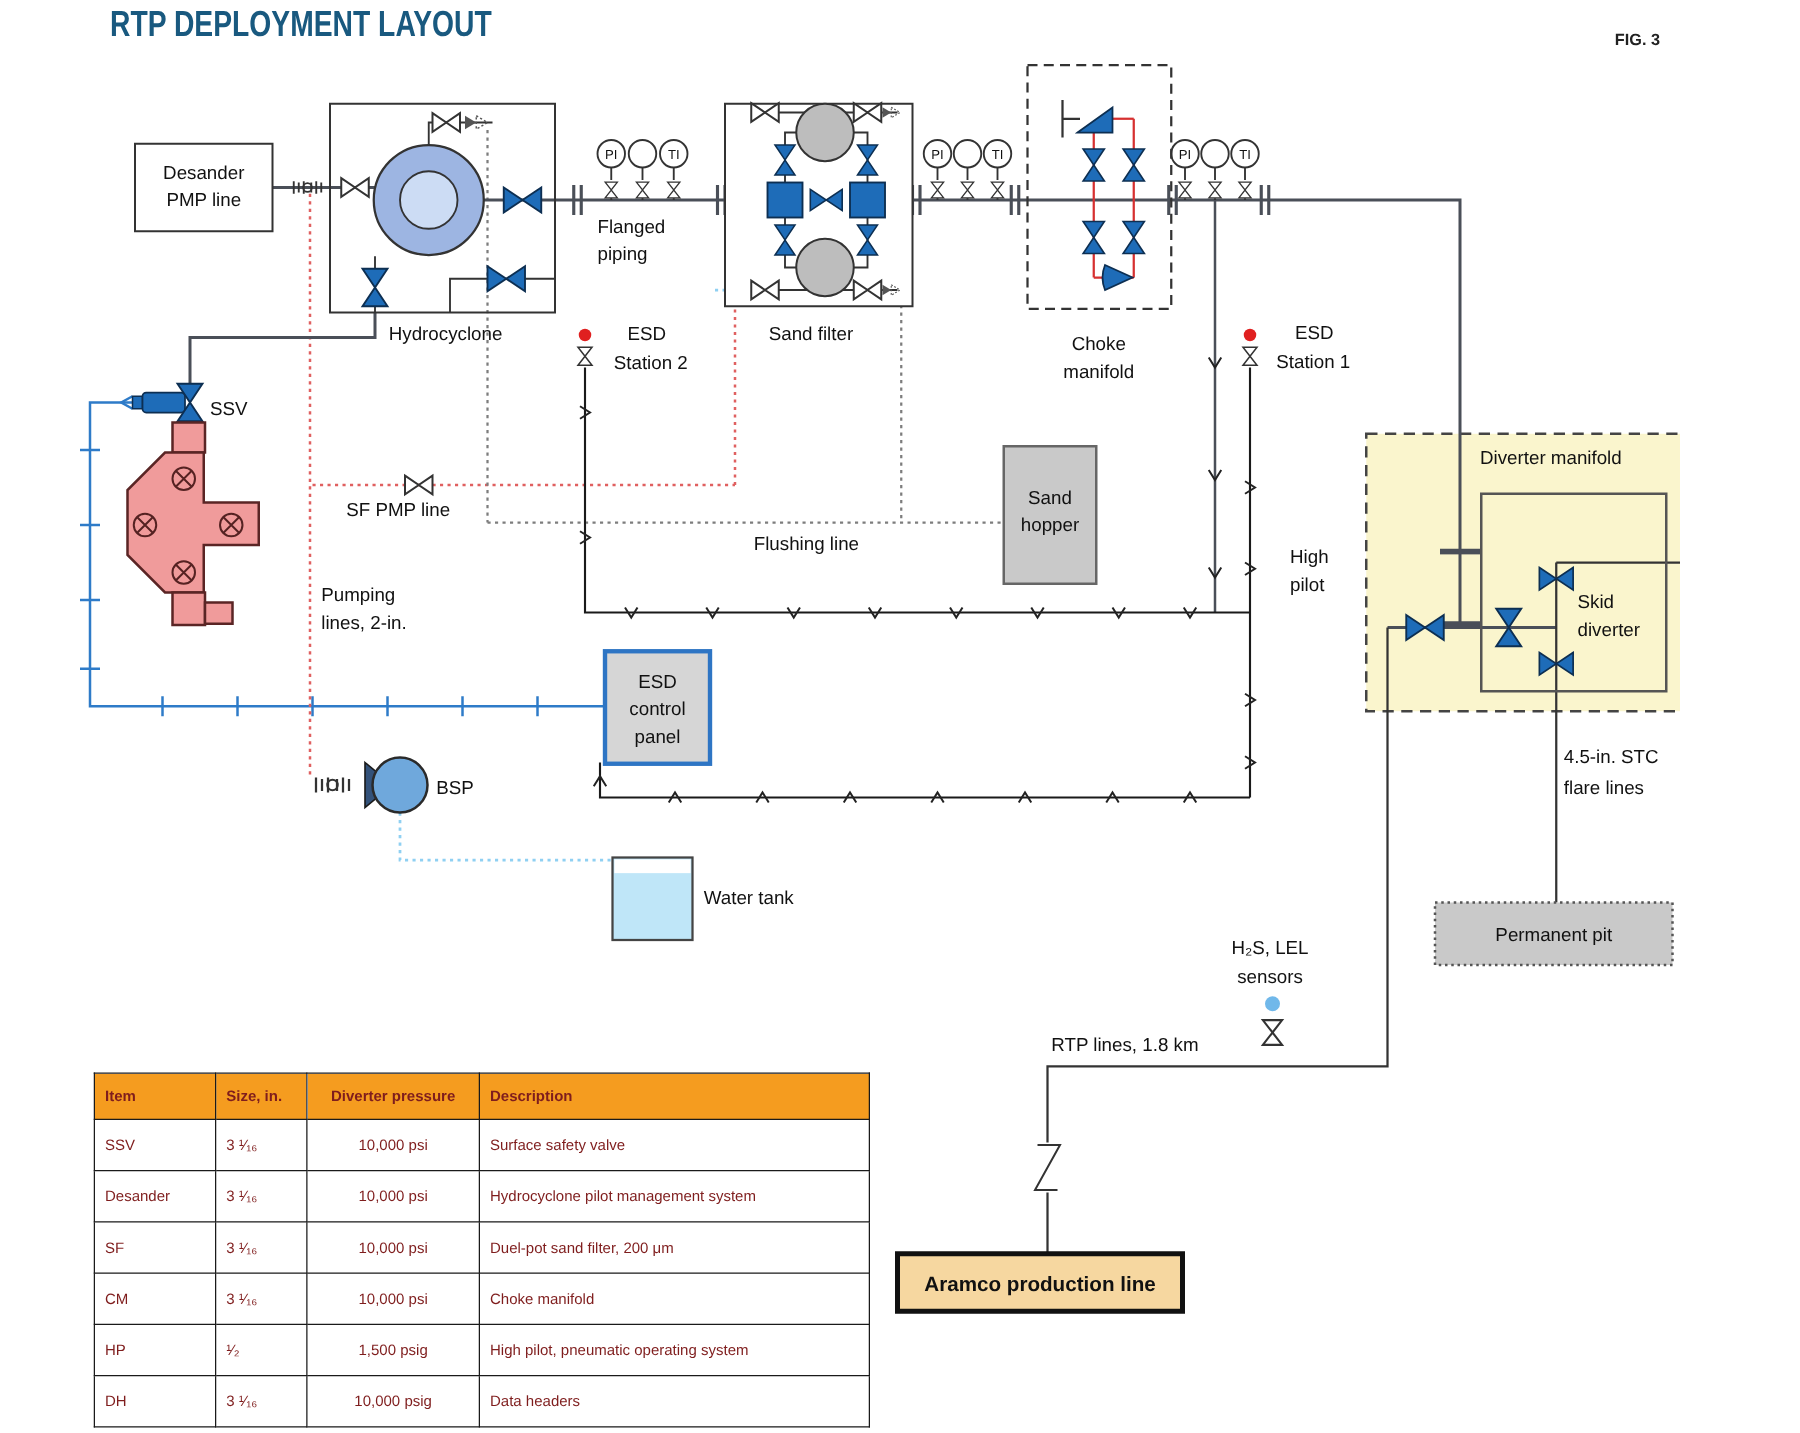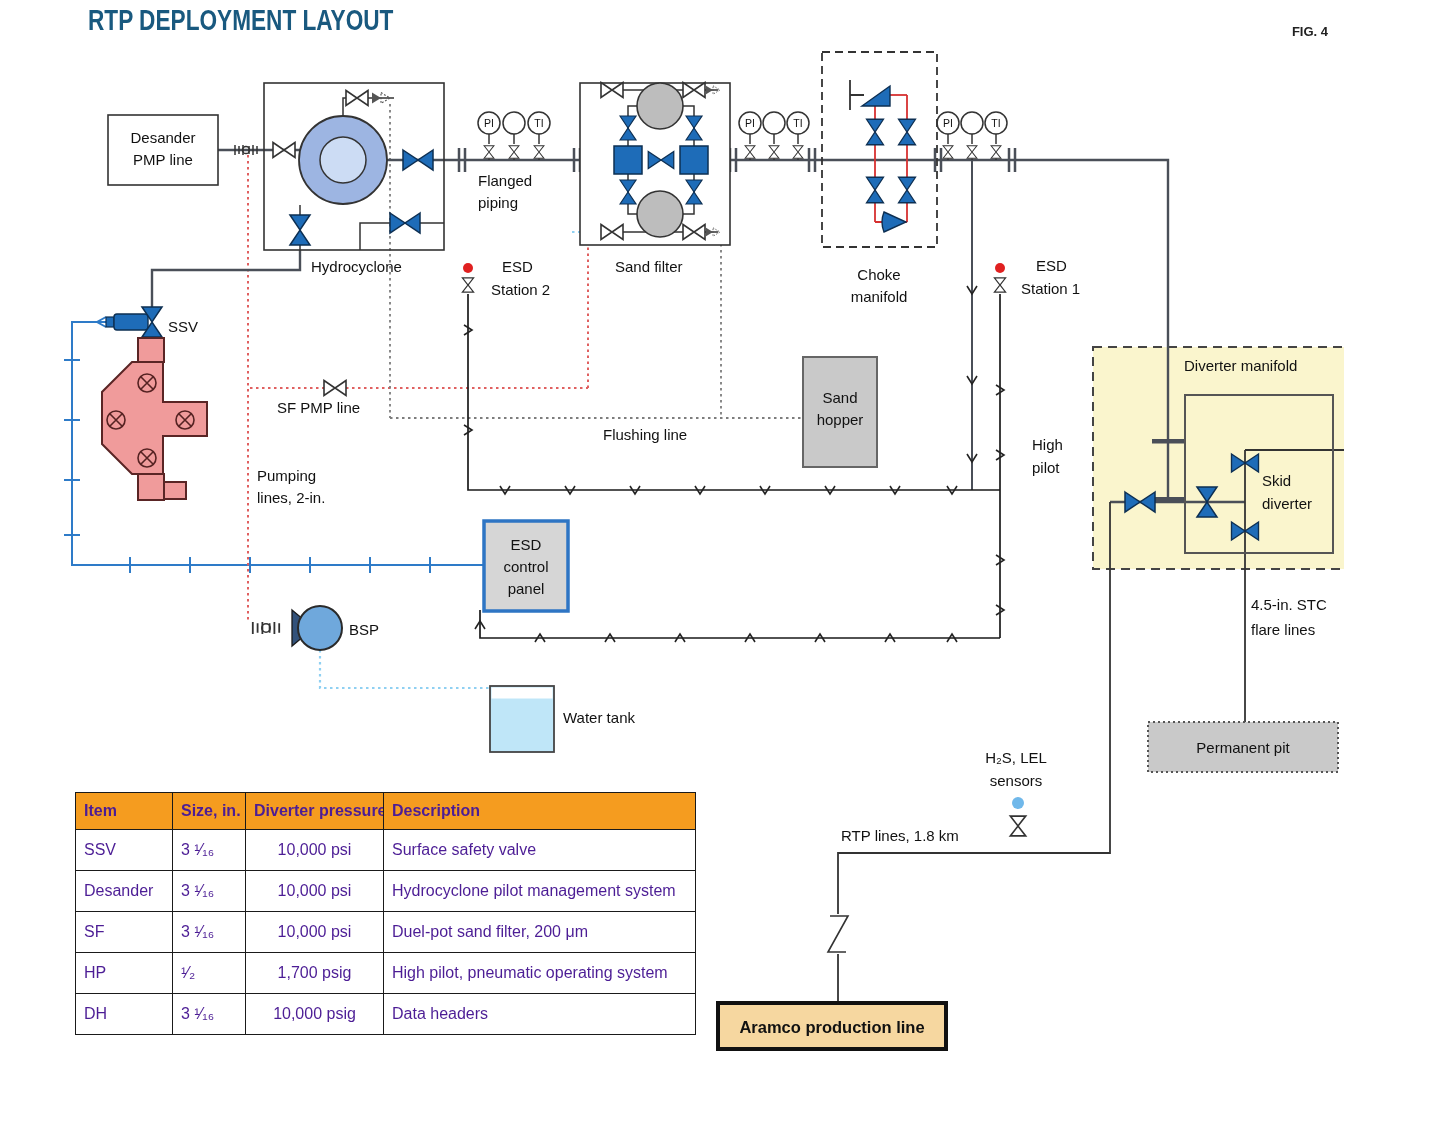--- a/index.html
+++ b/index.html
@@ -6,34 +6,34 @@
   .canvas{position:relative;width:1344px;height:1146px;background:#fff;
           font-family:"Liberation Sans",sans-serif;overflow:hidden;}
   .title{position:absolute;left:88px;top:4px;margin:0;font-size:29px;font-weight:bold;
          color:#19597f;transform:scaleX(.78);transform-origin:left top;white-space:nowrap;}
   .fig{position:absolute;right:16px;top:24px;font-size:13px;font-weight:bold;color:#222;}
   svg.diagram{position:absolute;left:0;top:0;}
   svg.diagram text{font-size:15px;fill:#111;}
   svg.diagram text.sm{font-size:10.5px;}
   svg.diagram text.mid{text-anchor:middle;}
   svg.diagram text.b{font-weight:bold;}
-  .spec-table{position:absolute;left:75px;top:792px;width:620px;border-collapse:collapse;
-              table-layout:fixed;font-size:16px;color:#4c1d95;background:#fff;}
+  .spec-table{position:absolute;left:75px;top:858px;width:620px;border-collapse:collapse;
+              table-layout:fixed;font-size:12px;color:#7f1d1d;background:#fff;}
   .spec-table th,.spec-table td{border:1.5px solid #1a1a1a;padding:2px 8px;height:36px;
               text-align:left;overflow:hidden;white-space:nowrap;}
   .spec-table th{background:#f59c1f;font-weight:bold;height:32px;}
   .spec-table td.ctr,.spec-table th.ctr{text-align:center;}
 </style>
 </head>
 <body>
 
 <div class="canvas">
 
   <h1 class="title">RTP DEPLOYMENT LAYOUT</h1>
-  <div class="fig">FIG. 4</div>
+  <div class="fig">FIG. 3</div>
 
   <svg class="diagram" width="1440" height="1146" viewBox="0 0 1440 1146">
     <defs>
       <path id="hbow" d="M-15,-10 L0,0 L-15,10 Z M15,-10 L0,0 L15,10 Z" fill="#1e6cb8" stroke="#0d2f52" stroke-width="1.5"></path>
       <path id="vbow" d="M-10,-15 L0,0 L10,-15 Z M-10,15 L0,0 L10,15 Z" fill="#1e6cb8" stroke="#0d2f52" stroke-width="1.5"></path>
       <path id="obow" d="M-11,-7.5 L0,0 L-11,7.5 Z M11,-7.5 L0,0 L11,7.5 Z" fill="#fff" stroke="#333" stroke-width="1.6"></path>
       <path id="osmv" d="M-7,-9 L0,0 L7,-9 Z M-7,9 L0,0 L7,9 Z" fill="#fff" stroke="#333" stroke-width="1.5"></path>
       <g id="check">
         <path d="M0,-6 L10,0 L0,6 Z" fill="#555"></path>
         <path d="M10,-6 L20,0 L10,6 Z" fill="none" stroke="#555" stroke-width="1.3" stroke-dasharray="2,2"></path>
@@ -372,23 +372,29 @@
         <td class="ctr">10,000 psi</td>
           <td>Hydrocyclone pilot management system</td>
       </tr>
       <tr>
         <td>SF</td>
           <td>3 ¹⁄₁₆</td>
         <td class="ctr">10,000 psi</td>
           <td>Duel-pot sand filter, 200 μm</td>
       </tr>
       <tr>
+        <td>CM</td>
+          <td>3 ¹⁄₁₆</td>
+        <td class="ctr">10,000 psi</td>
+          <td>Choke manifold</td>
+      </tr>
+      <tr>
         <td>HP</td>
           <td>¹⁄₂</td>
-        <td class="ctr">1,700 psig</td>
+        <td class="ctr">1,500 psig</td>
           <td>High pilot, pneumatic operating system</td>
       </tr>
       <tr>
         <td>DH</td>
           <td>3 ¹⁄₁₆</td>
         <td class="ctr">10,000 psig</td>
           <td>Data headers</td>
       </tr>
     </tbody>
   </table>

